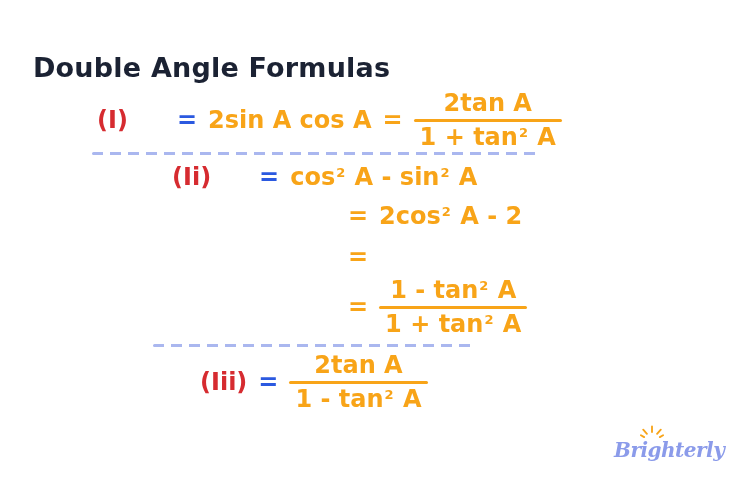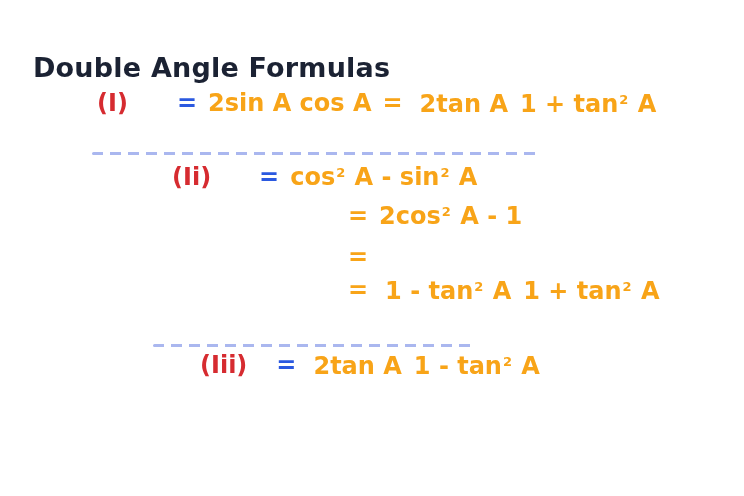--- a/index.html
+++ b/index.html
@@ -17,22 +17,22 @@
     font-size:24px; font-weight:bold; line-height:1.15;
   }
   .t { white-space:pre; }
   .red    { color:var(--label-red,#d62b30); }
   .blue   { color:var(--lhs-blue,#2b59e0); }
   .orange { color:var(--formula-orange,#f8a418); }
   .eq { margin:0 11px; white-space:pre; }
   .row > .eq:first-child { margin-left:0; }
   .lbl-1 { margin-right:38px; }
   .lbl-2 { margin-right:37px; }
-  .lbl-3 { margin-right:18px; }
-  .frac { display:inline-flex; flex-direction:row; align-items:center; line-height:1.1; }
+  .lbl-3 { }
+  .frac { display:inline-flex; flex-direction:column; align-items:center; line-height:1.1; }
   .frac .num, .frac .den { padding:0 6px; white-space:pre; }
   .frac .bar { align-self:stretch; height:3px; border-radius:2px; background:currentColor; margin:3px 0 2px; }
   .sup {
     font-size:13px; line-height:1; position:relative; top:-8px; margin:0 1px; white-space:pre;
   }
   .row-sin   { left:97px;  top:90px;  }
   .row-cos-1 { left:172px; top:164px; }
   .row-cos-2 { left:348px; top:203px; }
   .row-cos-3 { left:348px; top:244px; }
   .row-cos-4 { left:348px; top:277px; }
@@ -73,21 +73,21 @@
   <div class="divider divider-1"></div>
 
   <div class="row row-cos-1">
     <span class="t red lbl-2">(Ii)</span>
     <span class="eq blue">=</span>
     <span class="orange"><span class="t">cos</span><span class="sup">2</span><span class="t"> A - sin</span><span class="sup">2</span><span class="t"> A</span></span>
   </div>
 
   <div class="row row-cos-2">
     <span class="eq orange">=</span>
-    <span class="orange"><span class="t">2cos</span><span class="sup">2</span><span class="t"> A - 1</span></span>
+    <span class="orange"><span class="t">2cos</span><span class="sup">2</span><span class="t"> A - 2</span></span>
   </div>
 
   <div class="row row-cos-3">
     <span class="eq orange">=</span>
   </div>
 
   <div class="row row-cos-4">
     <span class="eq orange">=</span>
     <span class="frac orange">
       <span class="num"><span class="t">1 - tan</span><span class="sup">2</span><span class="t"> A</span></span>
@@ -101,14 +101,20 @@
   <div class="row row-tan">
     <span class="t red lbl-3">(Iii)</span>
     <span class="eq blue">=</span>
     <span class="frac orange">
       <span class="num t">2tan A</span>
       <span class="bar"></span>
       <span class="den"><span class="t">1 - tan</span><span class="sup">2</span><span class="t"> A</span></span>
     </span>
   </div>
 
+  <div class="logo">
+    <svg class="sun" viewBox="0 0 26 14" fill="none">
+      <path d="M13 7 L13 1 M7.5 9 L3.5 4.5 M18.5 9 L22.5 4.5 M4.5 12.5 L1 10.5 M21.5 12.5 L25 10.5" stroke="currentColor" stroke-width="2" stroke-linecap="round"></path>
+    </svg>
+    <span class="logo-text">Brighterly</span>
+  </div>
 
 </div>
 
 </body></html>

